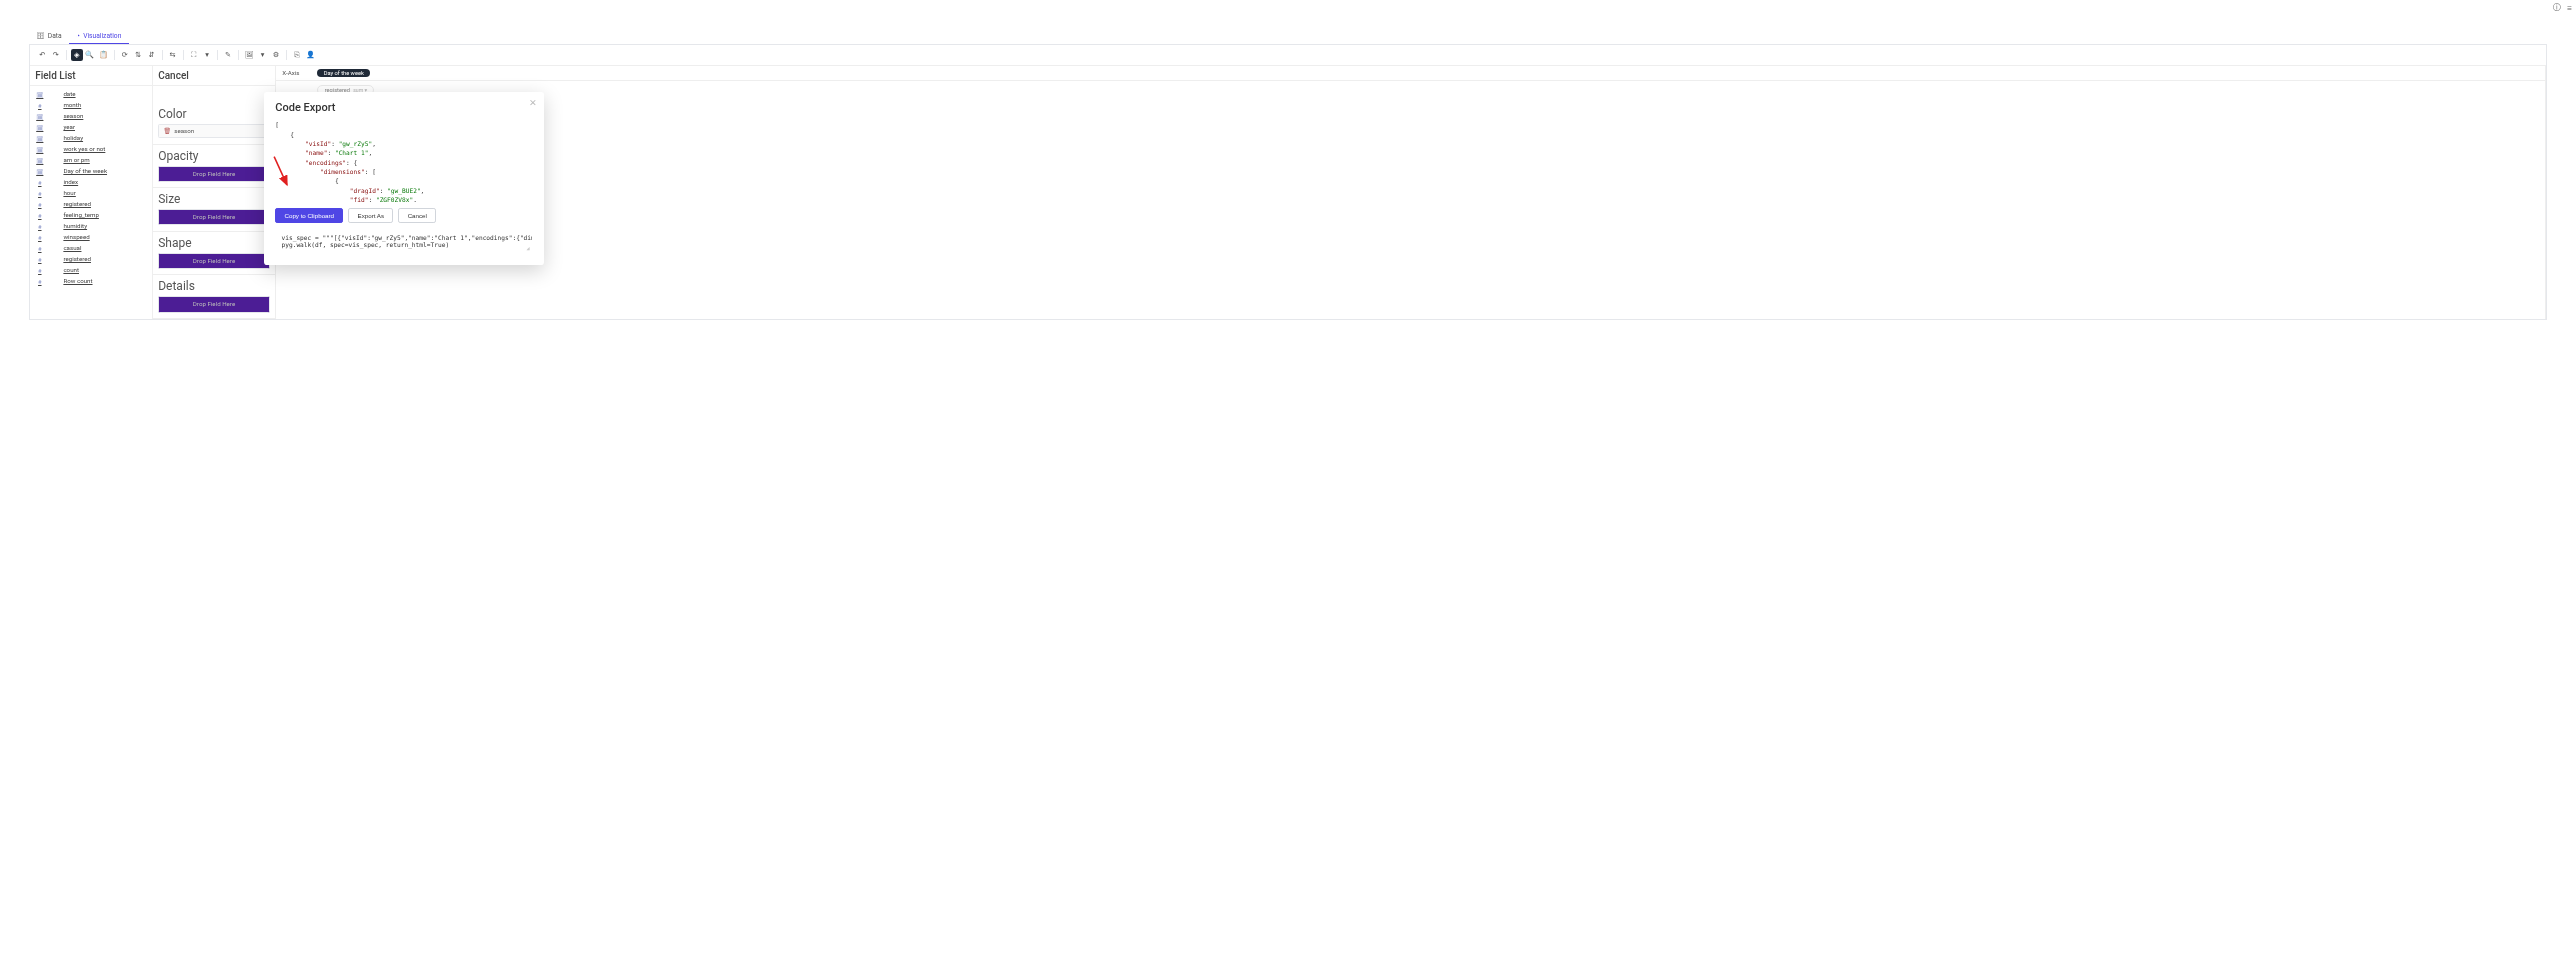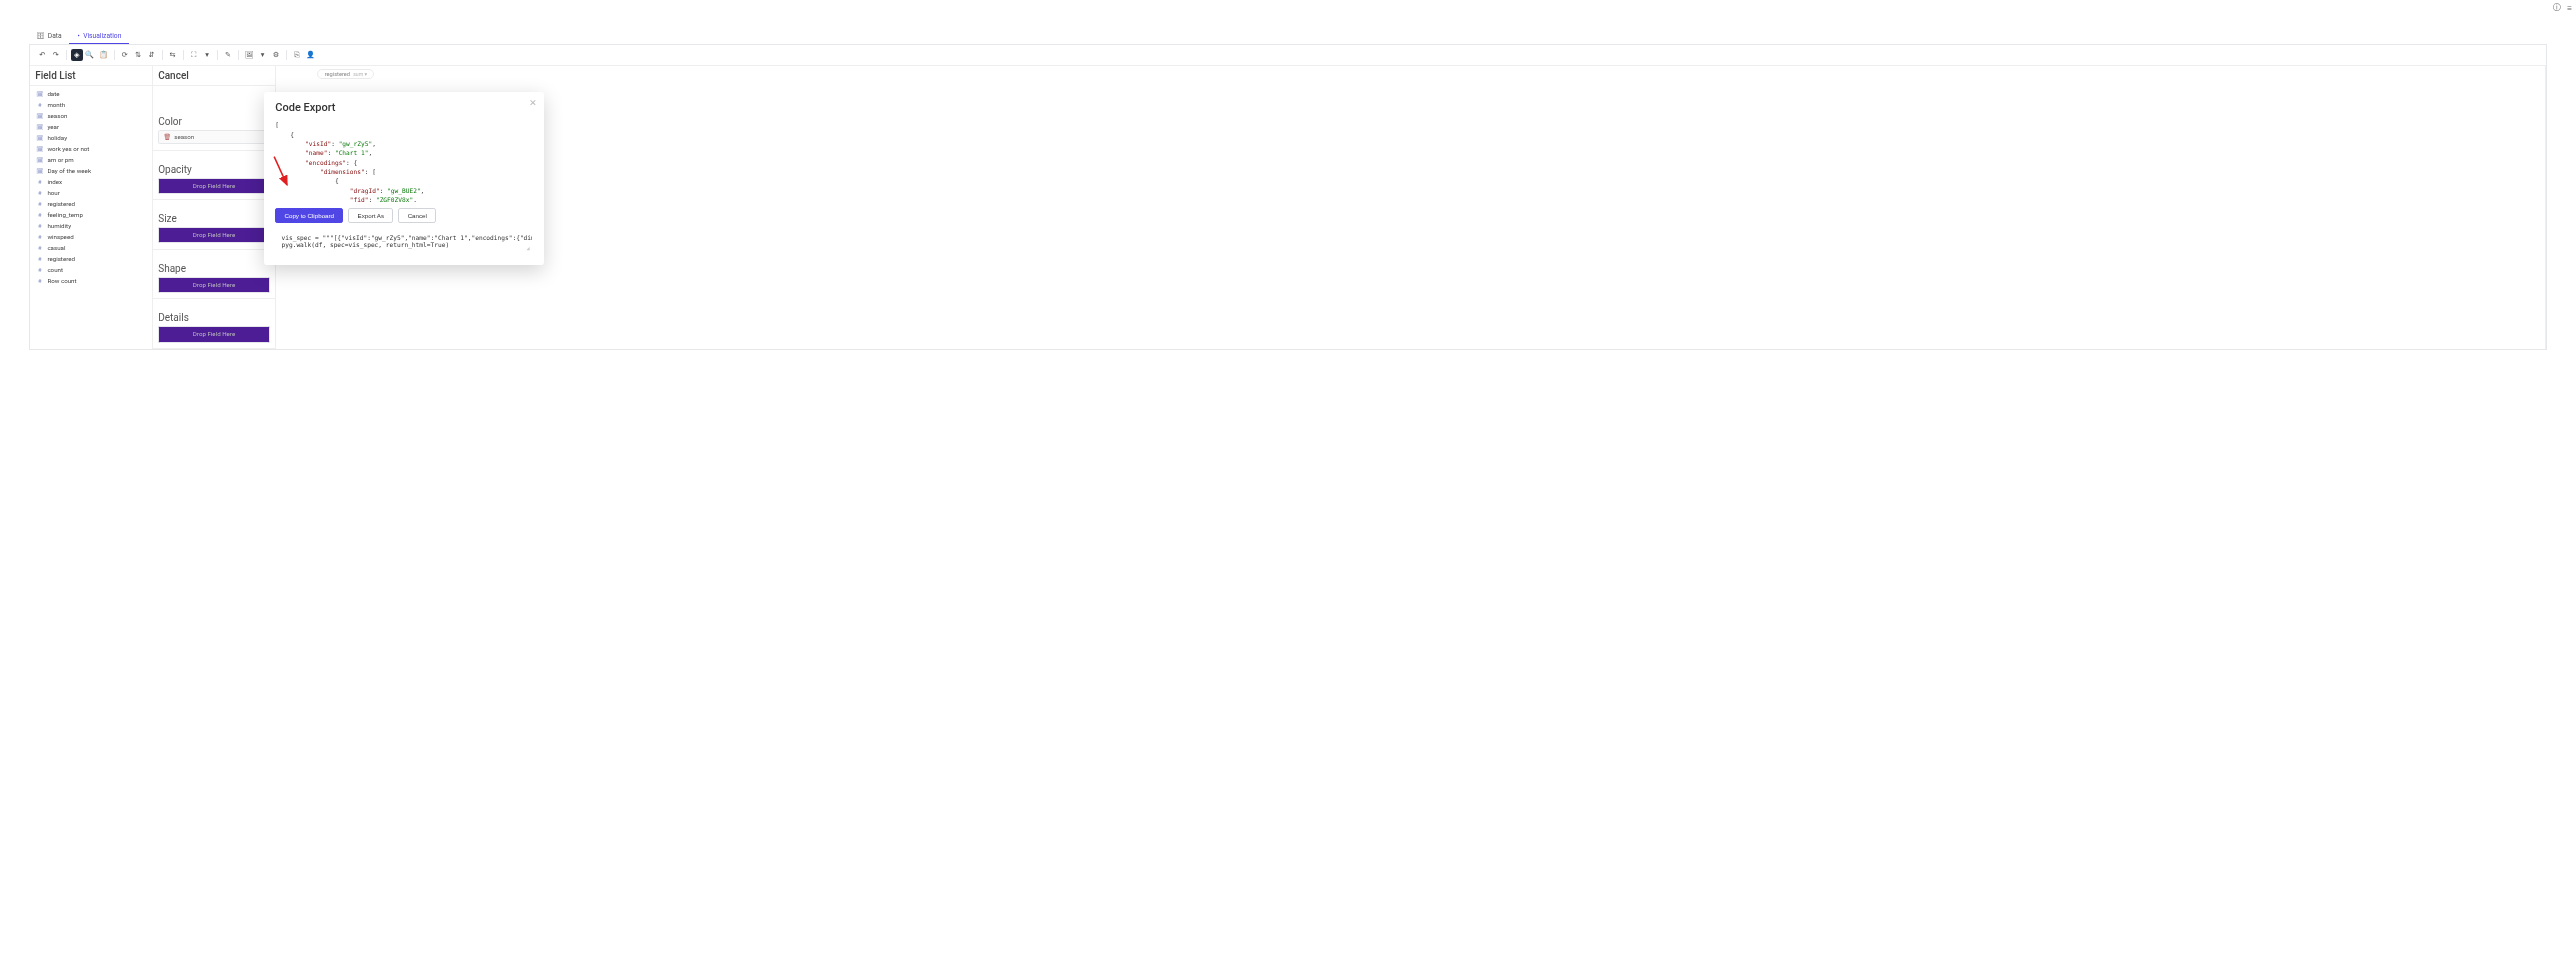--- a/index.html
+++ b/index.html
@@ -35,26 +35,26 @@
   
   .cols { display: flex; flex: 1; }
   .panel { border-right: 0.5px solid #eee; }
   .field-list-panel { flex: 0 0 123px; }
   .shelves-panel { flex: 0 0 123px; }
   .axis-panel { flex: 1; }
 
   .panel-header { font-size: 10px; color: #444; padding: 4.1px 5.2px; border-bottom: 0.5px solid #eee; font-weight: 500; }
 
   .field-items { padding: 2.1px 0; }
-  .field-item { display: flex; align-items: center; gap: 4px; padding: 1.5px 6.2px; font-size: 6.2px; color: #444; cursor: grab; }
+  .field-item { display: flex; align-items: flex-end; gap: 20px; padding: 1.5px 6.2px; font-size: 6.2px; color: #444; cursor: grab; text-decoration: underline; }
   .field-item .ficon { width: 7.2px; color: #8893c7; font-size: 5.7px; text-align: center; }
   .field-item.cal .ficon { color: #8893c7; }
 
   .shelf-block { border-bottom: 0.5px solid #eee; }
-  .shelf-title { font-size: 10px; color: #555; padding: 4.1px 5.2px 3.1px; margin-top: 9px; }
+  .shelf-title { font-size: 12px; color: #555; padding: 4.1px 5.2px 3.1px; }
   .shelf-drop { margin: 0 5.2px 5.2px; border: 0.5px solid #e5e7eb; border-radius: 1.5px; padding: 3.1px 5.2px; font-size: 6.2px; color: #bbb; text-align: center; background: #4c1d95; min-height: 13.4px; }
   .shelf-pill { margin: 0 5.2px 5.2px; display: flex; align-items: center; gap: 3.1px; border: 0.5px solid #e5e7eb; border-radius: 1.5px; padding: 2.1px 4.1px; background: #fafafa; font-size: 6.2px; color: #555; }
   .shelf-pill .trash { color: #b04a4a; font-size: 6.2px; }
 
   .axis-row { display: flex; align-items: center; gap: 10.3px; padding: 3.1px 6.2px; border-bottom: 0.5px solid #eee; }
   .axis-label { font-size: 6.2px; color: #555; width: 25px; }
   .pill { display: inline-flex; align-items: center; gap: 3.1px; padding: 1px 6.2px; border-radius: 515px; font-size: 5.7px; }
   .pill.dark { background: #1f2937; color: #fff; }
   .pill.light { background: #fff; color: #333; border: 0.5px solid #ddd; }
   .pill .sub { font-size: 5.2px; color: #888; }
@@ -236,20 +236,26 @@
           <div class="shelf-drop">Drop Field Here</div>
         </div>
 
         <div class="shelf-block">
           <div class="shelf-title">Details</div>
           <div class="shelf-drop">Drop Field Here</div>
         </div>
       </div>
 
       <div class="panel axis-panel">
+        <div class="axis-row">
+          <span class="axis-label">X-Axis</span>
+          <span class="pill dark">
+            <span>Day of the week</span>
+          </span>
+        </div>
         <div class="axis-row" style="border-bottom:none;opacity:.6">
           <span class="axis-label">&nbsp;</span>
           <span class="pill light">
             <span>registered</span>
             <span class="sub">sum ▾</span>
           </span>
         </div>
       </div>
 
     </div>

